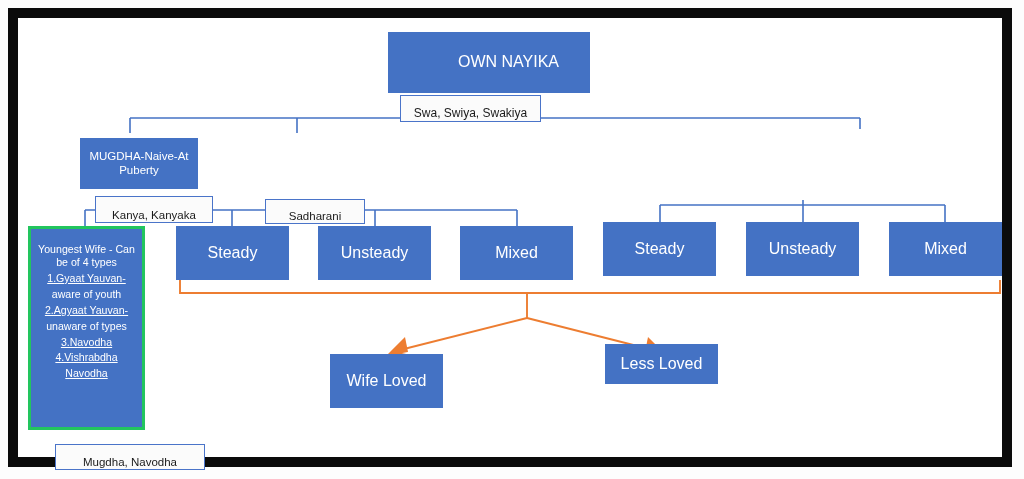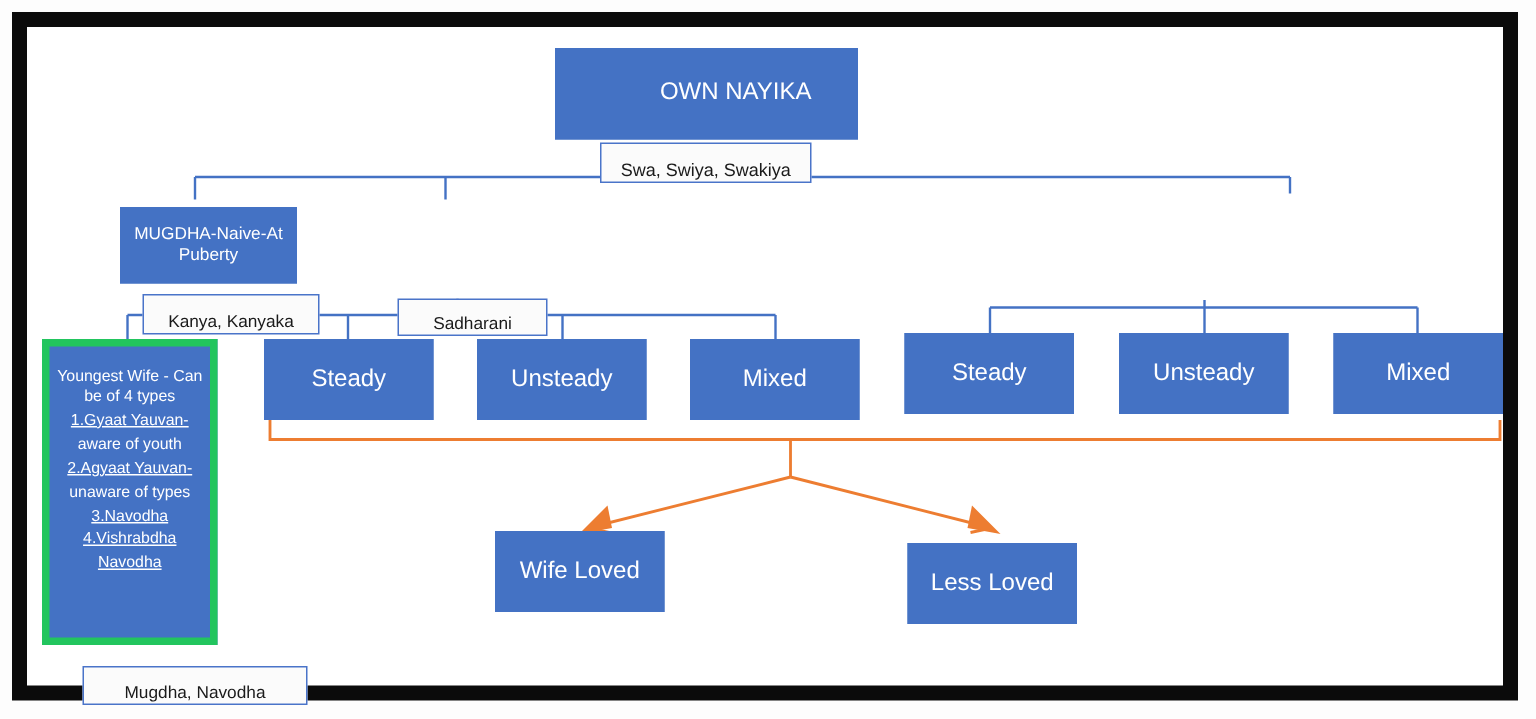--- a/index.html
+++ b/index.html
@@ -14,21 +14,21 @@
         border:1px solid #4472C4;}
   .node.lg{font-size:16px;}
   .node.sm{font-size:11.5px;}
   .tag{position:absolute;background:#fbfbfb;color:#1a1a1a;
        border:1.4px solid #4a74c9;display:flex;align-items:flex-end;
        justify-content:center;text-align:center;box-sizing:border-box;
        font-size:11.5px;line-height:1.15;margin-top:24px;}
   .tag.big{font-size:12px;}
   .col{position:absolute;background:#4472C4;color:#ffffff;box-sizing:border-box;
        font-size:10.6px;line-height:1.22;text-align:center;
-       padding:14px 4px 6px 4px;border:5px solid #22c55e;}
+       padding:14px 4px 6px 4px;border:3px solid #22c55e;}
   .col .l{display:block;margin:0 0 3px 0;}
   .col .u{text-decoration:underline;}
   svg{position:absolute;left:0;top:0;pointer-events:none;}
 </style>
 </head>
 <body>
 
 <div id="stage">
   <div id="frame"></div>
 
@@ -58,21 +58,21 @@
       <path d="M527,318 L661,352"></path>
       <path d="M392,352 L404,340 M392,352 L406,355 L392,352"></path>
       <path d="M661,352 L649,340 M661,352 L647,355 L661,352"></path>
     </g>
     <g fill="#ED7D31">
       <polygon points="386,356 405,337 408,352"></polygon>
       <polygon points="667,356 648,337 645,352"></polygon>
     </g>
   </svg>
 
-  <div class="node lg" style="left:370px;top:32px;width:202px;height:61px;padding-left:39px;">
+  <div class="node lg" style="left:388px;top:32px;width:202px;height:61px;padding-left:39px;">
     <span>OWN NAYIKA</span>
   </div>
   <div class="tag big" style="left:400px;top:71px;width:141px;height:27px;">
     <span>Swa, Swiya, Swakiya</span>
   </div>
 
   <div class="node sm" style="left:80px;top:138px;width:118px;height:51px;">
     <span>MUGDHA-Naive-At Puberty</span>
   </div>
   <div class="tag" style="left:95px;top:172px;width:118px;height:27px;">
@@ -114,16 +114,16 @@
   <div class="node lg" style="left:746px;top:222px;width:113px;height:54px;">
     <span>Unsteady</span>
   </div>
   <div class="node lg" style="left:889px;top:222px;width:113px;height:54px;">
     <span>Mixed</span>
   </div>
 
   <div class="node lg" style="left:330px;top:354px;width:113px;height:54px;">
     <span>Wife Loved</span>
   </div>
-  <div class="node lg" style="left:605px;top:362px;width:113px;height:54px;text-align:right;">
+  <div class="node lg" style="left:605px;top:344px;width:113px;height:40px;text-align:right;">
     <span>Less Loved</span>
   </div>
 </div>
 
 </body></html>

